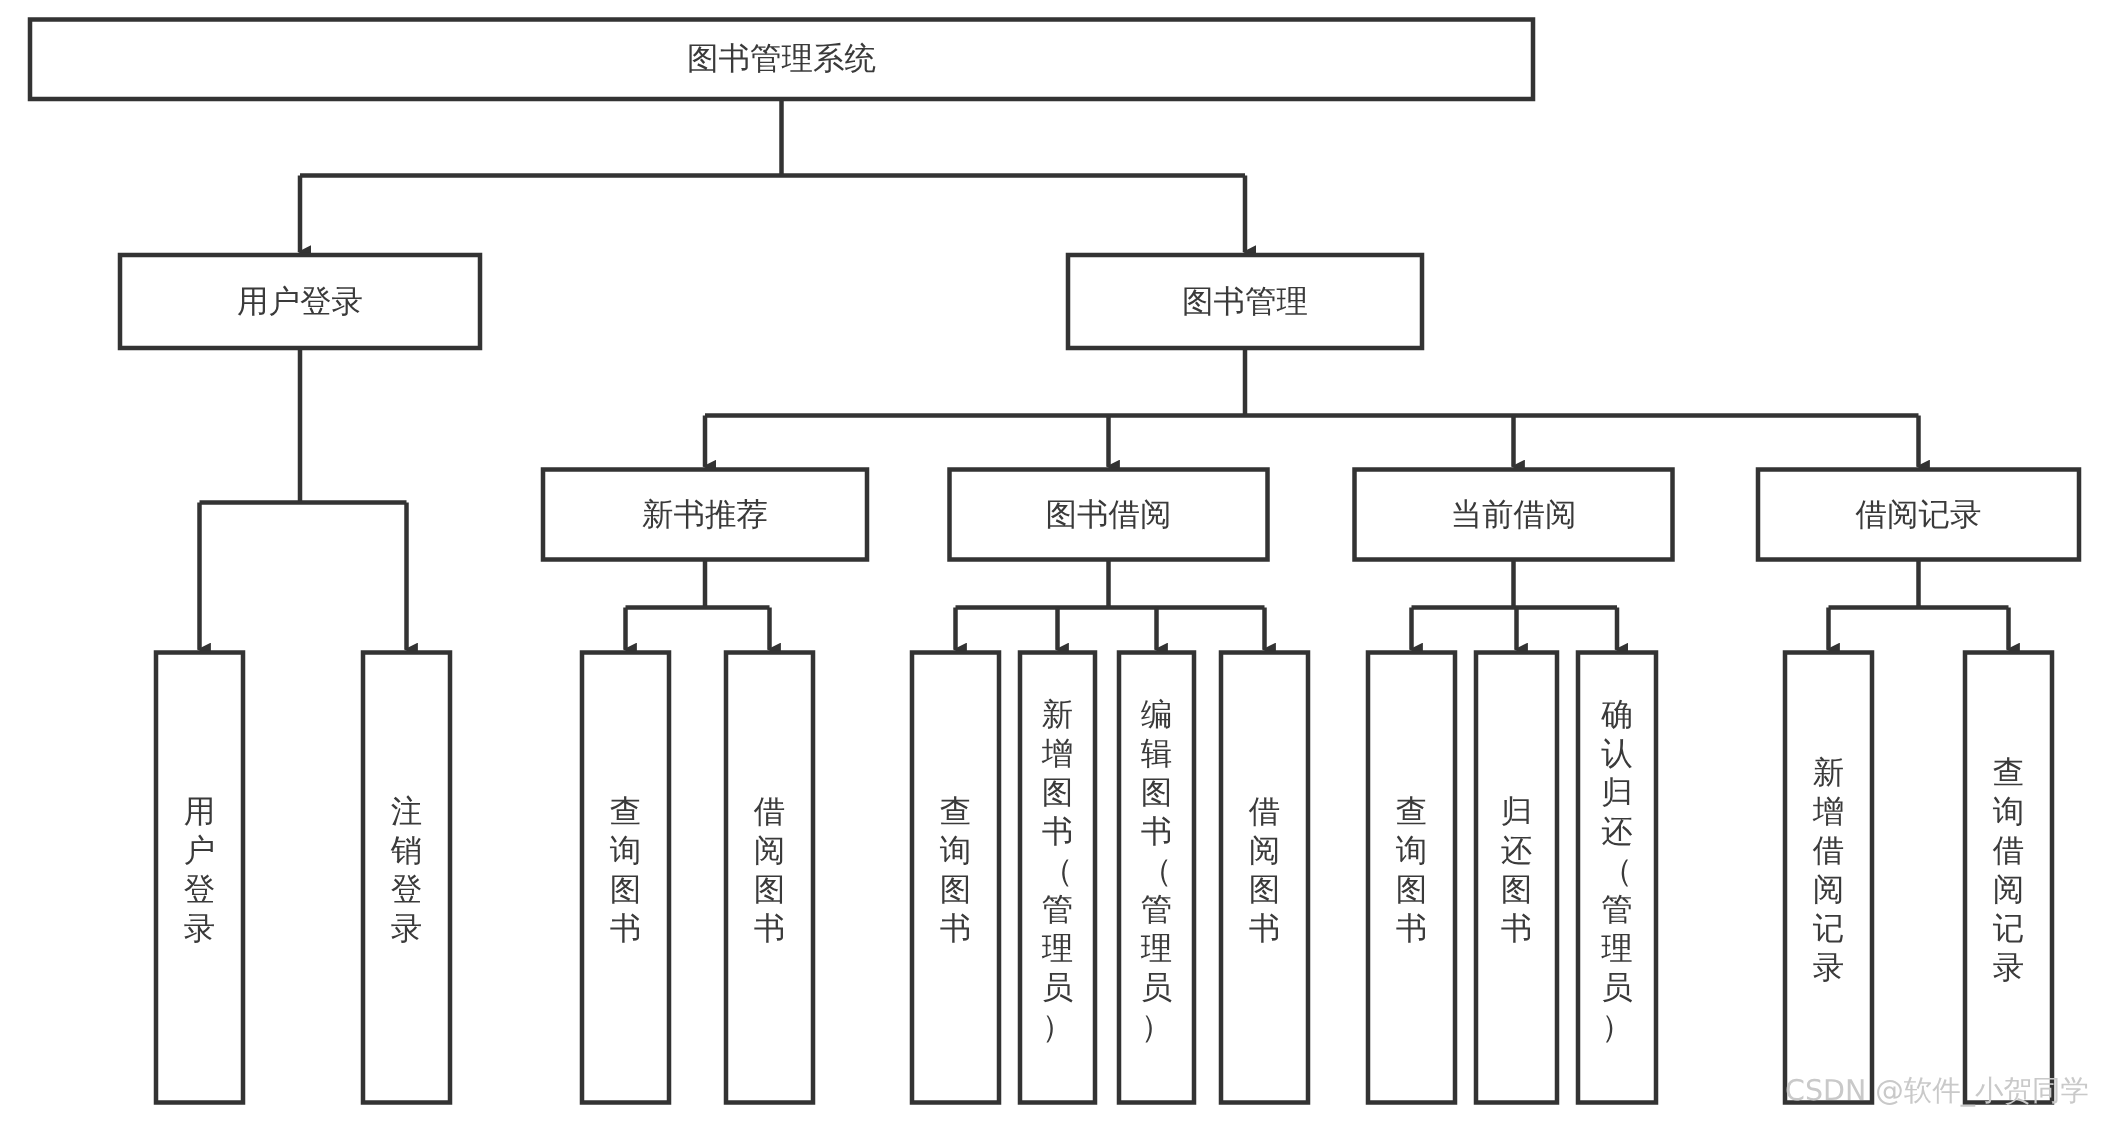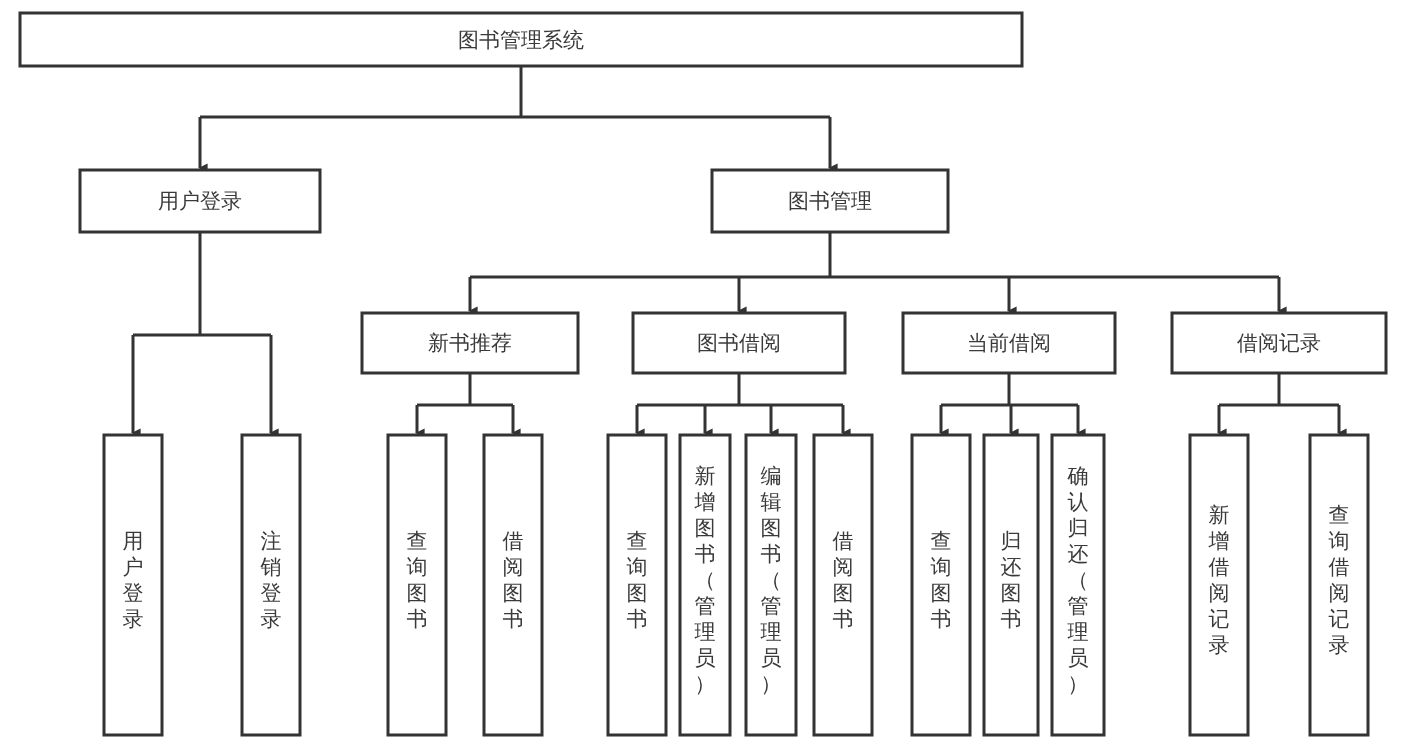--- a/index.html
+++ b/index.html
@@ -138,13 +138,14 @@
         <g>
           <rect x="1190" y="435" width="58" height="300" class="node-box"></rect>
           <text x="1219" y="522" class="vert-label"><tspan x="1219" dy="0">新</tspan><tspan x="1219" dy="26">增</tspan><tspan x="1219" dy="26">借</tspan><tspan x="1219" dy="26">阅</tspan><tspan x="1219" dy="26">记</tspan><tspan x="1219" dy="26">录</tspan></text>
         </g>
         <g>
           <rect x="1310" y="435" width="58" height="300" class="node-box"></rect>
           <text x="1339" y="522" class="vert-label"><tspan x="1339" dy="0">查</tspan><tspan x="1339" dy="26">询</tspan><tspan x="1339" dy="26">借</tspan><tspan x="1339" dy="26">阅</tspan><tspan x="1339" dy="26">记</tspan><tspan x="1339" dy="26">录</tspan></text>
         </g>
       </g>
   </svg>
+  <div class="watermark">CSDN @软件_小贺同学</div>
 </div>
 
 </body></html>

